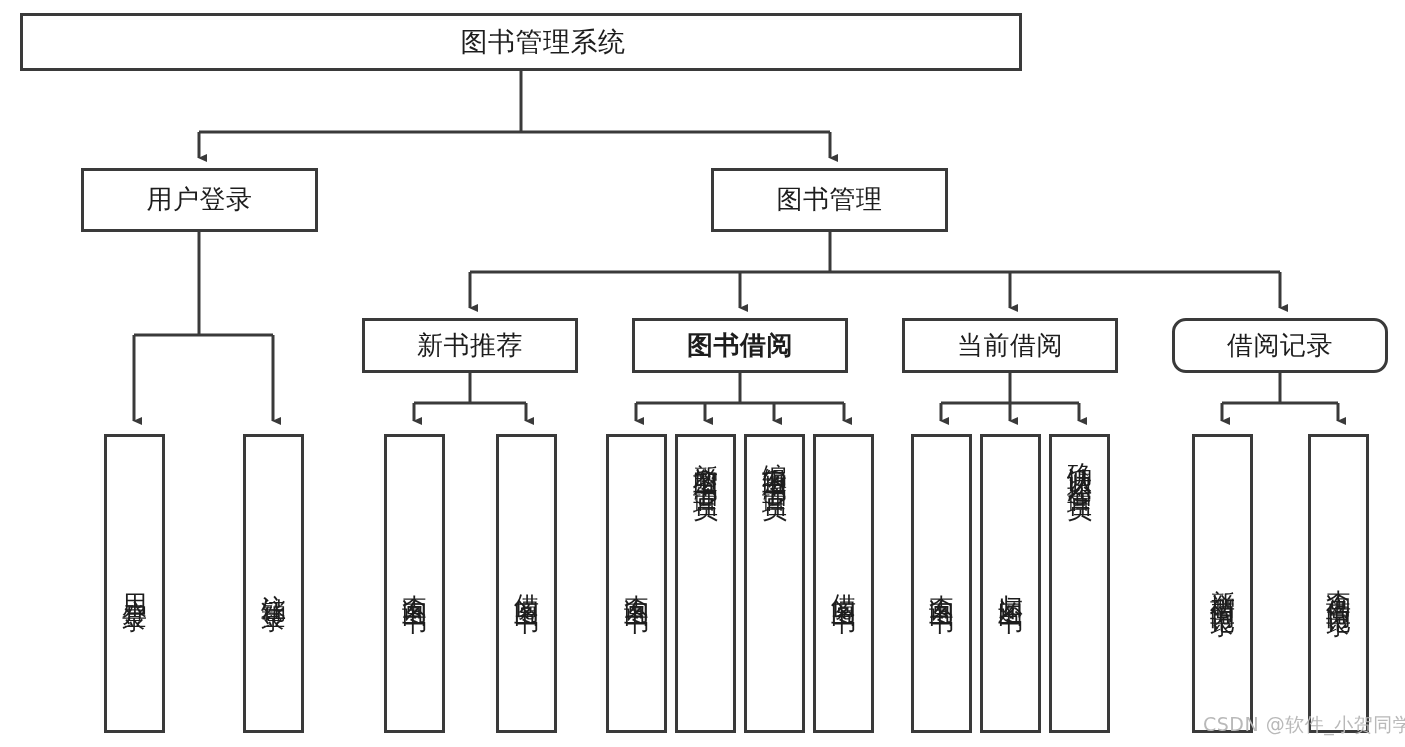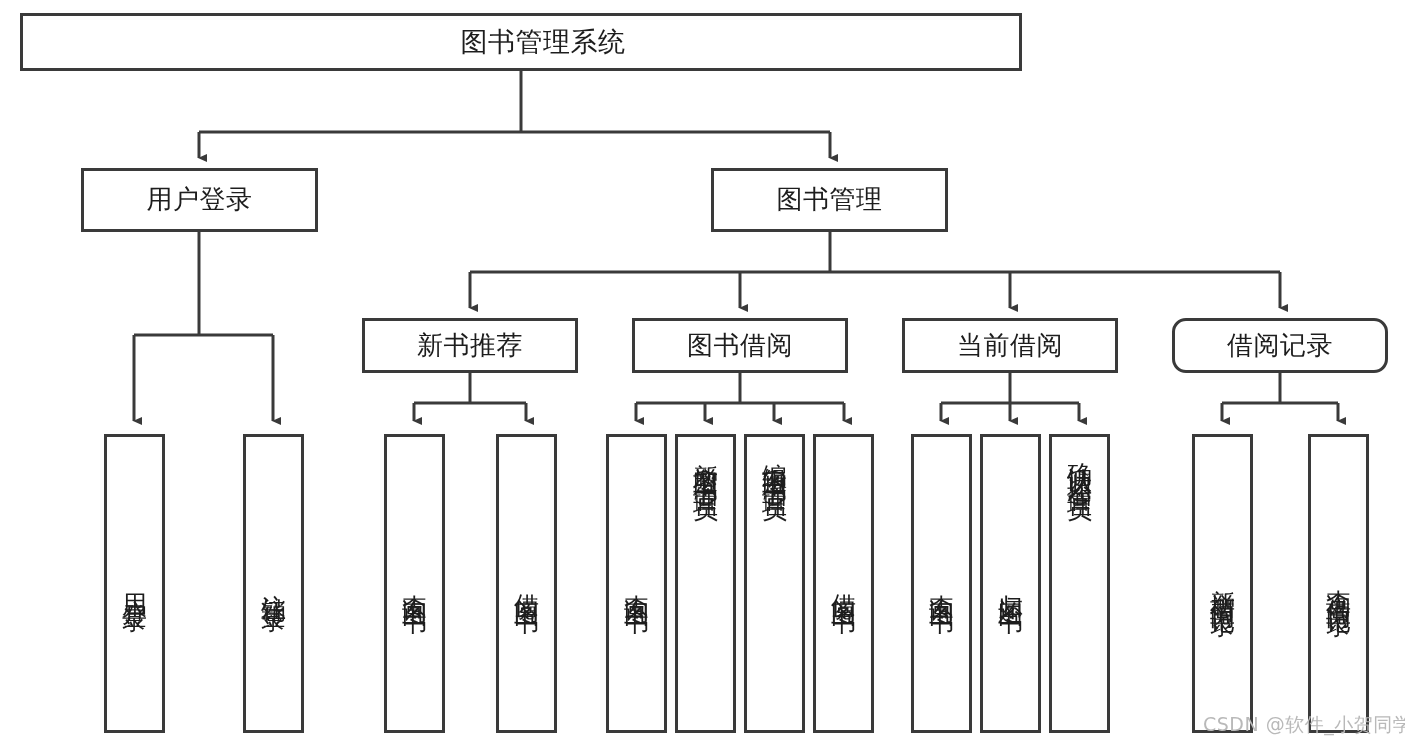--- a/index.html
+++ b/index.html
@@ -144,21 +144,21 @@
   </div>
 
   <div class="node horiz" style="left:711px; top:168px; width:237px; height:64px;">
     <span class="label">图书管理</span>
   </div>
 
   <div class="node horiz" style="left:362px; top:318px; width:216px; height:55px;">
     <span class="label">新书推荐</span>
   </div>
 
-  <div class="node horiz" style="left:632px; top:318px; width:216px; height:55px;">
+  <div class="node horiz" style="left:632px; top:318px; width:216px; height:55px;font-weight:bold;">
     <span class="label">图书借阅</span>
   </div>
 
   <div class="node horiz" style="left:902px; top:318px; width:216px; height:55px;">
     <span class="label">当前借阅</span>
   </div>
 
   <div class="node horiz" style="left:1172px; top:318px; width:216px; height:55px;border-radius:14px;">
     <span class="label">借阅记录</span>
   </div>

